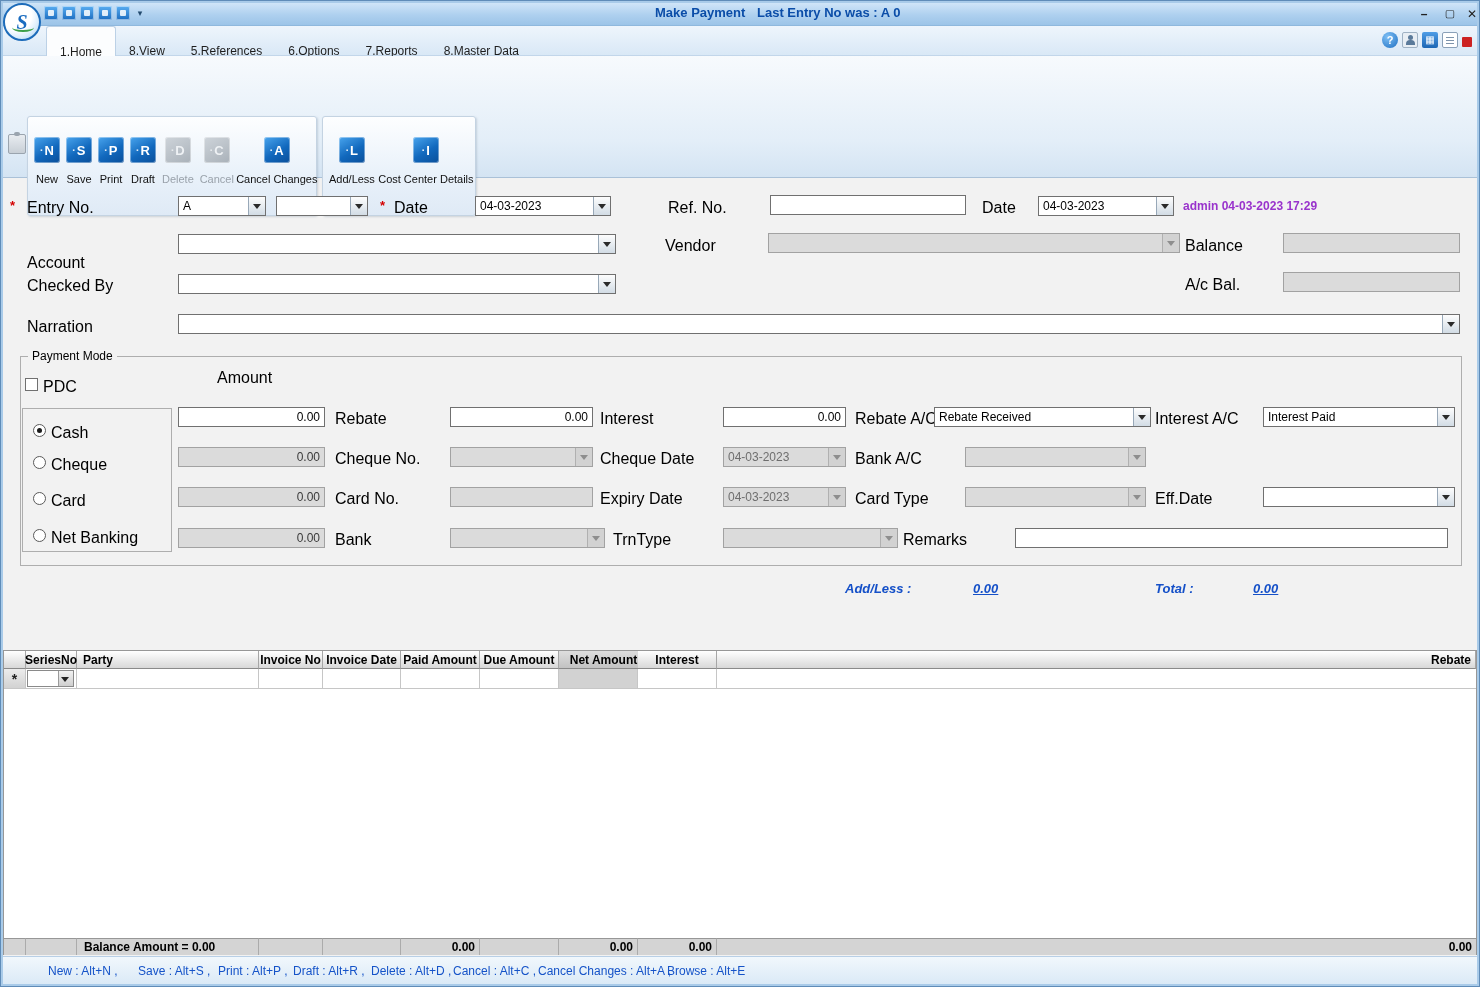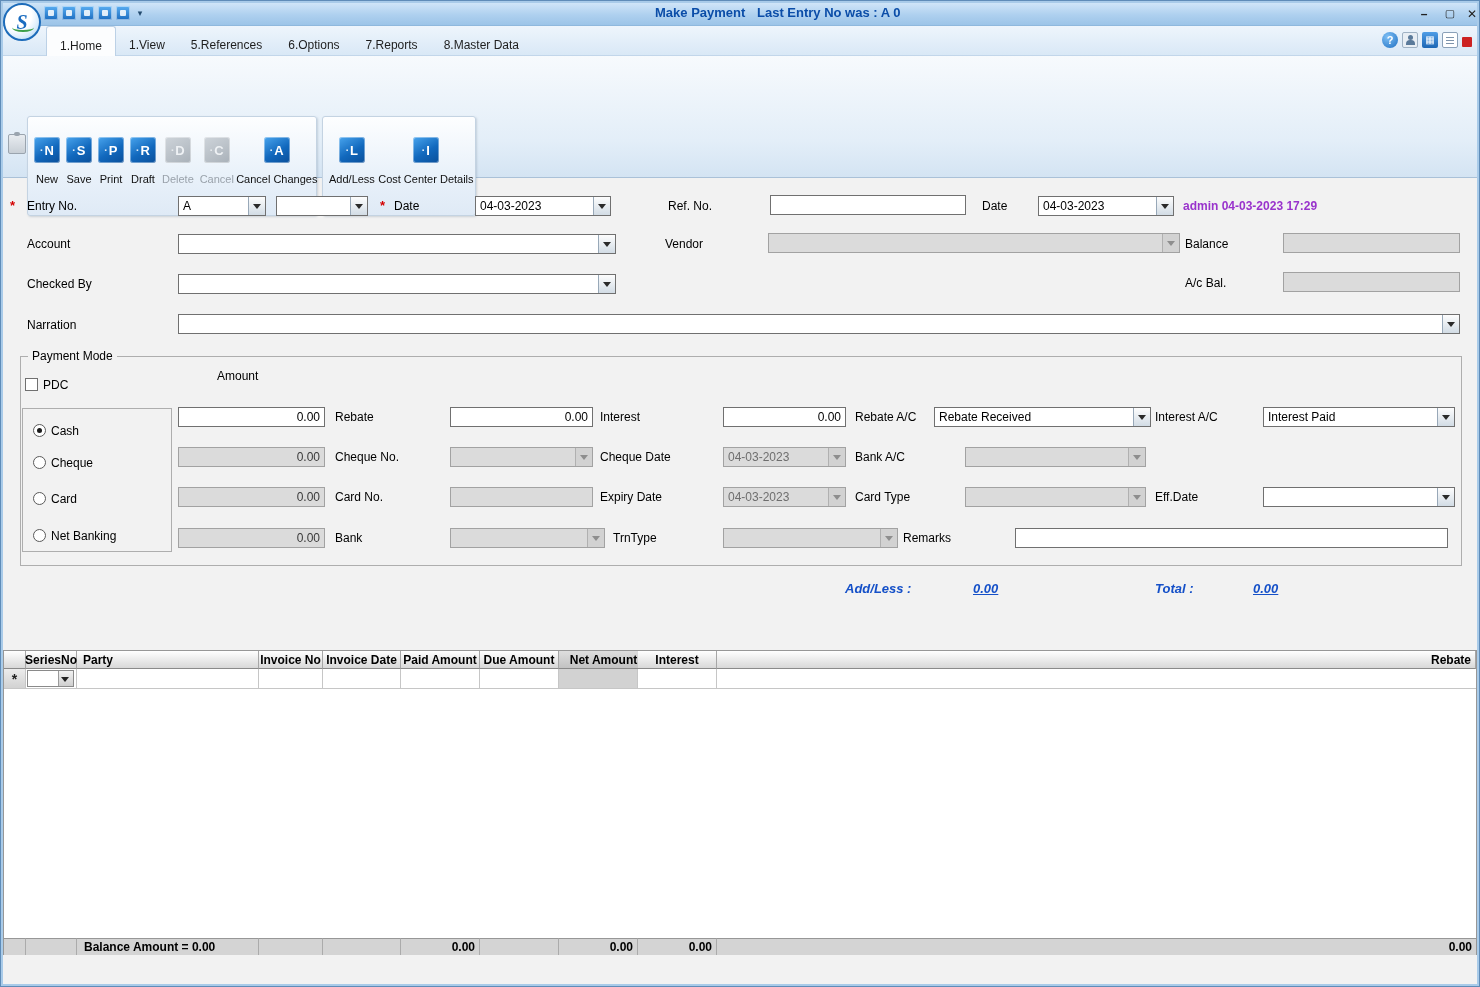--- a/index.html
+++ b/index.html
@@ -27,21 +27,21 @@
   .wbtn { position:absolute; top:5px; width:24px; height:17px; display:flex; align-items:center;
     justify-content:center; color:#222; font-size:12px; }
   .wbtn-min::before { content:"–"; font-weight:bold; }
   .wbtn-max::before { content:"▢"; font-size:11px; }
   .wbtn-close::before { content:"✕"; }
 
   
   .tabrow { position:absolute; left:0; top:26px; width:1480px; height:30px;
     background:linear-gradient(#eef5fc,#d9e8f6); border-bottom:1px solid #c2d6ea; }
   .tabs { position:absolute; left:46px; top:0; display:flex; }
-  .tab { height:30px; line-height:30px; padding:4px 13px; font-size:12px; color:#1e1e1e; white-space:nowrap; }
+  .tab { height:30px; line-height:30px; padding:10px 13px; font-size:12px; color:#1e1e1e; white-space:nowrap; }
   .tab.sel { background:#fcfdfe; border:1px solid #bcd1e6; border-bottom:none; border-radius:3px 3px 0 0; }
   .ticons { position:absolute; right:8px; top:6px; display:flex; align-items:center; }
   .ticon { width:16px; height:16px; margin-left:4px; position:relative; border-radius:2px; }
   .ticon-help { border-radius:50%; background:radial-gradient(circle at 35% 30%, #7fc0f5, #1f6fc2);
     color:#fff; font-weight:bold; font-size:11px; text-align:center; line-height:16px; }
   .ticon-help::before { content:"?"; }
   .ticon-user { background:#e8eef4; border:1px solid #9fb2c4; }
   .ticon-user::before { content:""; position:absolute; left:5px; top:2px; width:5px; height:5px;
     border-radius:50%; background:#5a7a9a; }
   .ticon-user::after { content:""; position:absolute; left:3px; bottom:2px; width:9px; height:5px;
@@ -68,21 +68,21 @@
   .ricon { width:26px; height:26px; border-radius:3px;
     background:linear-gradient(150deg,#49a5ee,#1168bd 55%,#0a4f9a);
     box-shadow:inset 0 0 0 1px rgba(255,255,255,.4); color:#fff; font-weight:bold; font-size:13px;
     display:flex; align-items:center; justify-content:center; }
   .ricon::before { content:"▪"; font-size:6px; margin-right:2px; opacity:.9; }
   .rlabel { font-size:11px; color:#111; white-space:nowrap; }
   .rbtn.dis .ricon { background:linear-gradient(150deg,#ced4da,#a9b1b9); color:#eef1f4; }
   .rbtn.dis .rlabel { color:#9aa2ab; }
 
   
-  .lbl { position:absolute; font-size:12px; white-space:nowrap; }
+  .lbl { position:absolute; font-size:16px; white-space:nowrap; }
   .req { position:absolute; color:#d40000; font-weight:bold; font-size:13px; }
   .field { position:absolute; height:20px; background:#fff; border:1px solid #707070;
     font-size:12px; padding:2px 4px; white-space:nowrap; overflow:hidden; }
   .field.num { text-align:right; }
   .field.dis { background:#dbdbdb; border-color:#a2a2a2; color:#3a3a3a; }
   .combo { position:absolute; height:20px; background:#fff; border:1px solid #707070; }
   .combo .cval { position:absolute; left:4px; right:18px; top:2px; font-size:12px;
     white-space:nowrap; overflow:hidden; }
   .combo .cbtn { position:absolute; top:0; right:0; width:17px; height:100%;
     background:linear-gradient(#fdfdfd,#d2dce5); border-left:1px solid #98a8b8; }
@@ -156,21 +156,21 @@
     <div class="win-title" style="left:757px">Last Entry No was : A 0</div>
     <div class="wbtn wbtn-min" style="left:1412px"></div>
     <div class="wbtn wbtn-max" style="left:1438px"></div>
     <div class="wbtn wbtn-close" style="left:1460px"></div>
   </div>
   <div class="logo"></div>
 
   <div class="tabrow">
     <div class="tabs">
       <div class="tab sel">1.Home</div>
-      <div class="tab">1.View</div>
+      <div class="tab">8.View</div>
       <div class="tab">5.References</div>
       <div class="tab">6.Options</div>
       <div class="tab">7.Reports</div>
       <div class="tab">8.Master Data</div>
     </div>
     <div class="ticons">
       <div class="ticon ticon-help"></div>
       <div class="ticon ticon-user"></div>
       <div class="ticon ticon-calc"></div>
       <div class="ticon ticon-doc"></div>
@@ -240,21 +240,21 @@
   </div>
   <span class="lbl" style="left:668px; top:199px">Ref. No.</span>
   <div class="field" style="left:770px; top:195px; width:196px"></div>
   <span class="lbl" style="left:982px; top:199px">Date</span>
   <div class="combo" style="left:1038px; top:196px; width:136px">
     <span class="cval">04-03-2023</span>
       <span class="cbtn"></span>
   </div>
   <span class="admin" style="left:1183px; top:199px">admin 04-03-2023 17:29</span>
 
-  <span class="lbl" style="left:27px; top:237px">Account</span>
+  <span class="lbl" style="left:27px; top:254px">Account</span>
   <div class="combo" style="left:178px; top:234px; width:438px">
     <span class="cval"></span>
       <span class="cbtn"></span>
   </div>
   <span class="lbl" style="left:665px; top:237px">Vendor</span>
   <div class="combo dis" style="left:768px; top:233px; width:412px">
     <span class="cval"></span>
       <span class="cbtn"></span>
   </div>
   <span class="lbl" style="left:1185px; top:237px">Balance</span>
@@ -396,15 +396,25 @@
     <div class="gsum" style="left:73px; width:182px; padding-left:7px">Balance Amount = 0.00</div>
     <div class="gsum" style="left:255px; width:64px"></div>
     <div class="gsum" style="left:319px; width:78px"></div>
     <div class="gsum rightal" style="left:397px; width:79px">0.00</div>
     <div class="gsum" style="left:476px; width:79px"></div>
     <div class="gsum rightal" style="left:555px; width:79px">0.00</div>
     <div class="gsum rightal" style="left:634px; width:79px">0.00</div>
     <div class="gsum rightal" style="left:713px; width:759px; border-right:none">0.00</div>
   </div>
 
+  <div class="statusbar">
+    <span class="sitem" style="left:48px">New : Alt+N ,</span>
+    <span class="sitem" style="left:138px">Save : Alt+S ,</span>
+    <span class="sitem" style="left:218px">Print : Alt+P ,</span>
+    <span class="sitem" style="left:293px">Draft : Alt+R ,</span>
+    <span class="sitem" style="left:371px">Delete : Alt+D ,</span>
+    <span class="sitem" style="left:453px">Cancel : Alt+C ,</span>
+    <span class="sitem" style="left:538px">Cancel Changes : Alt+A ,</span>
+    <span class="sitem" style="left:667px">Browse : Alt+E</span>
+  </div>
 
   <div class="frame"></div>
 </div>
 
 </body></html>

